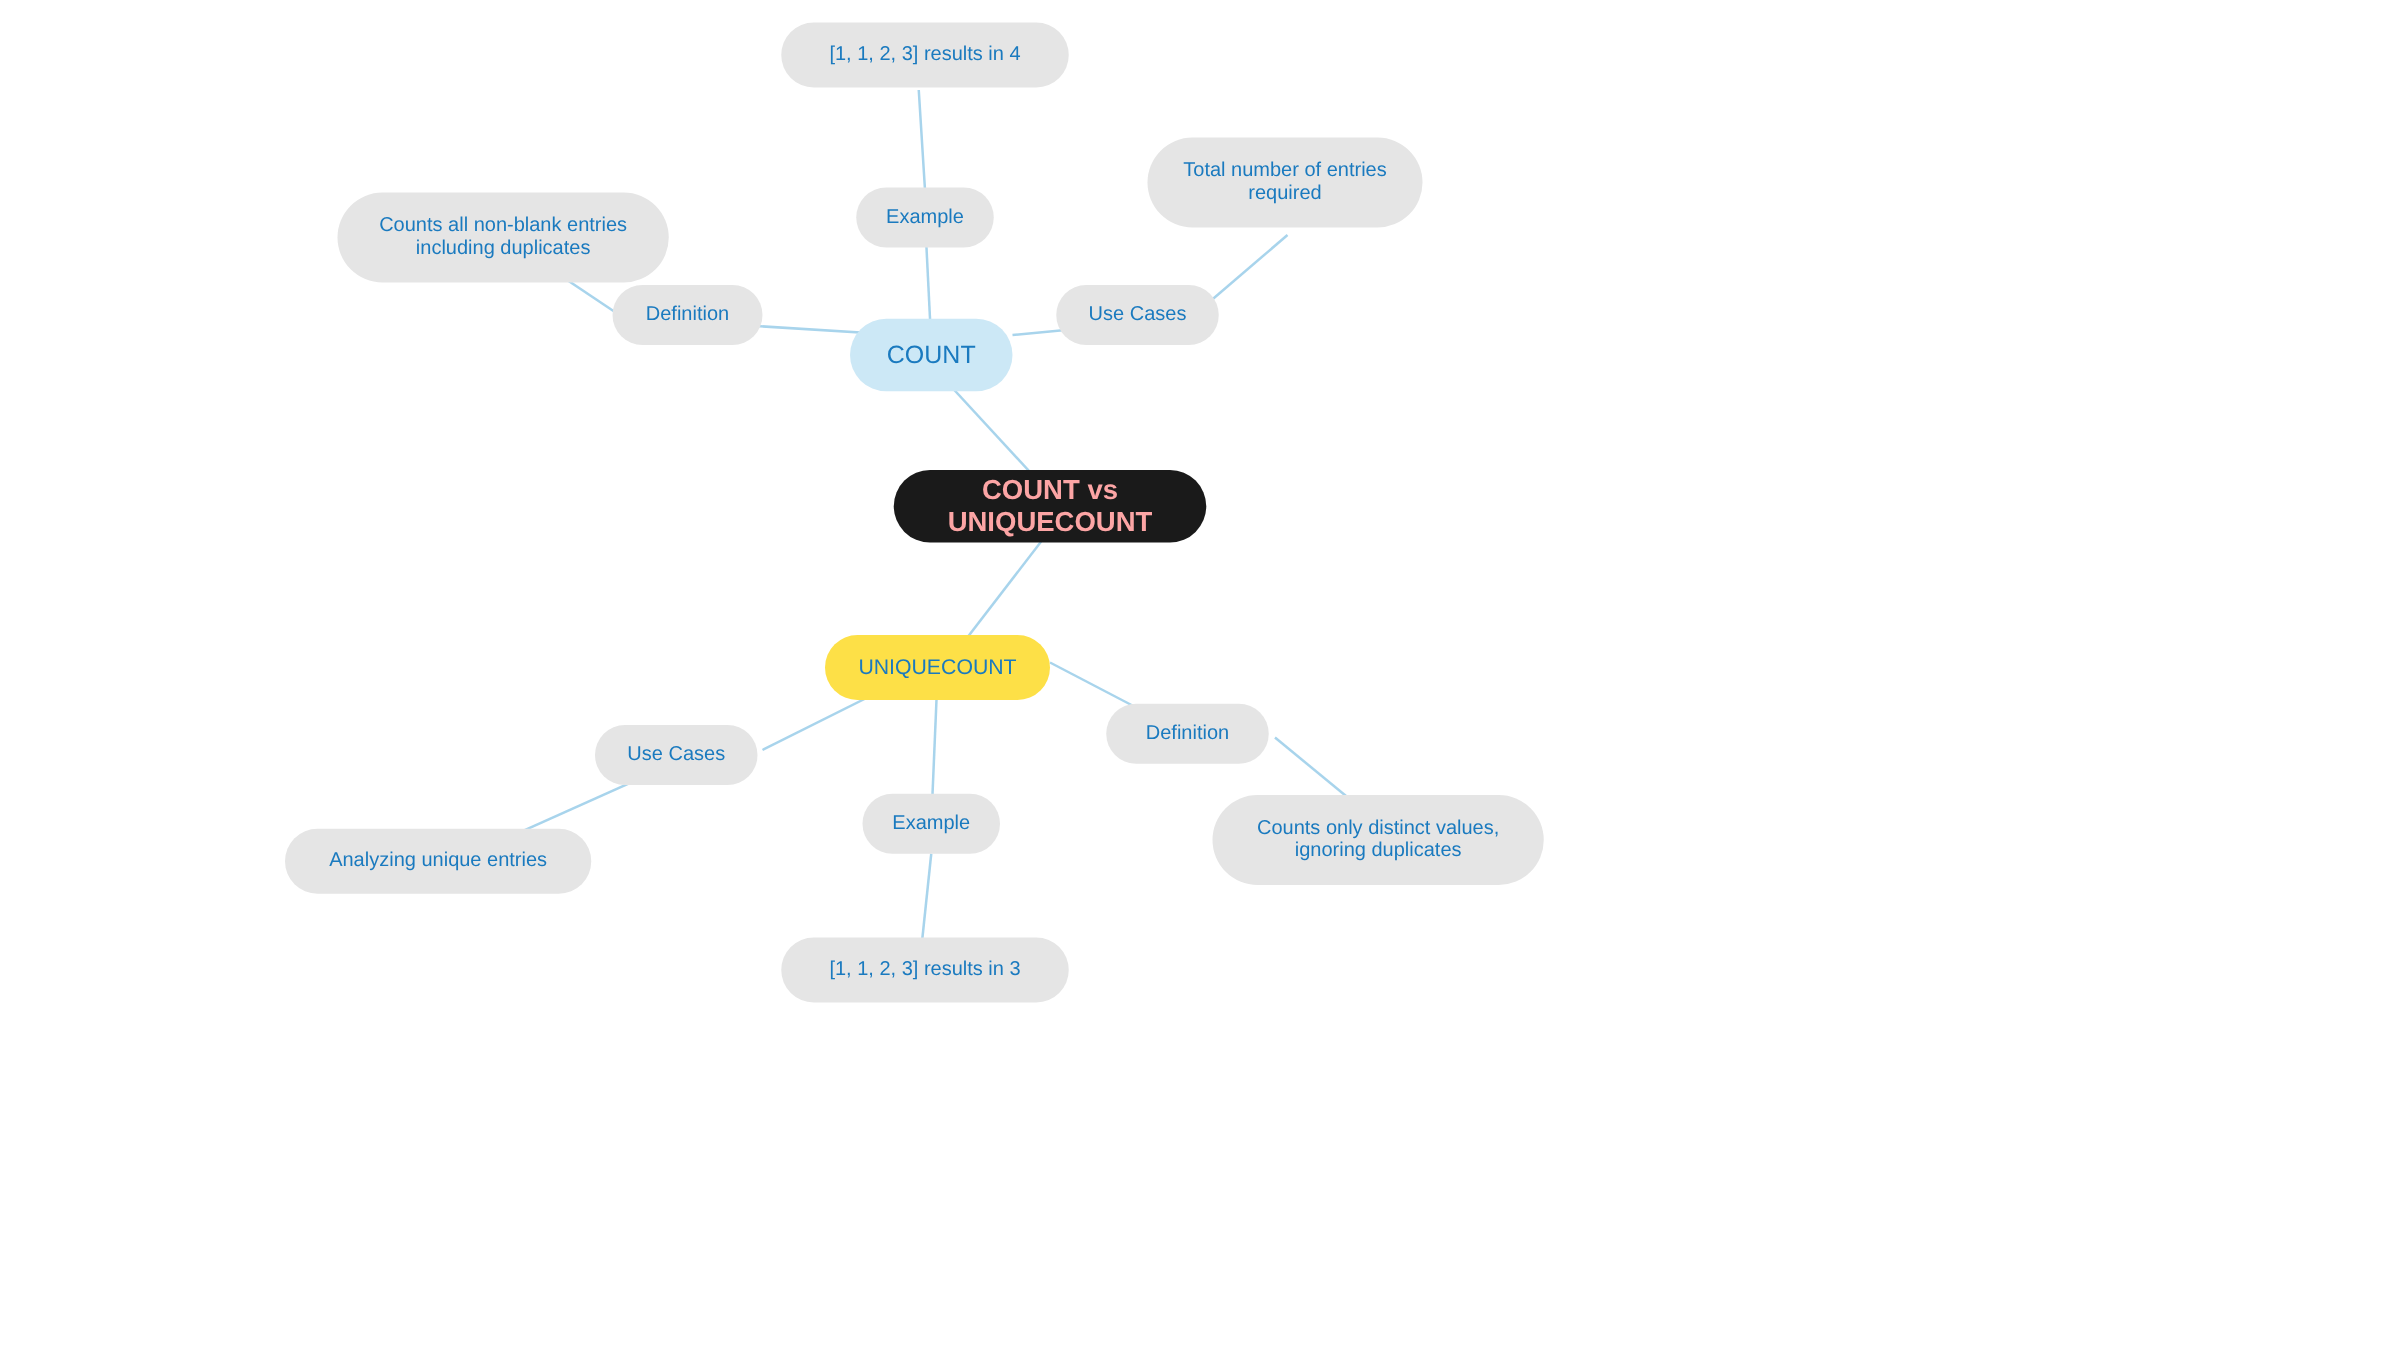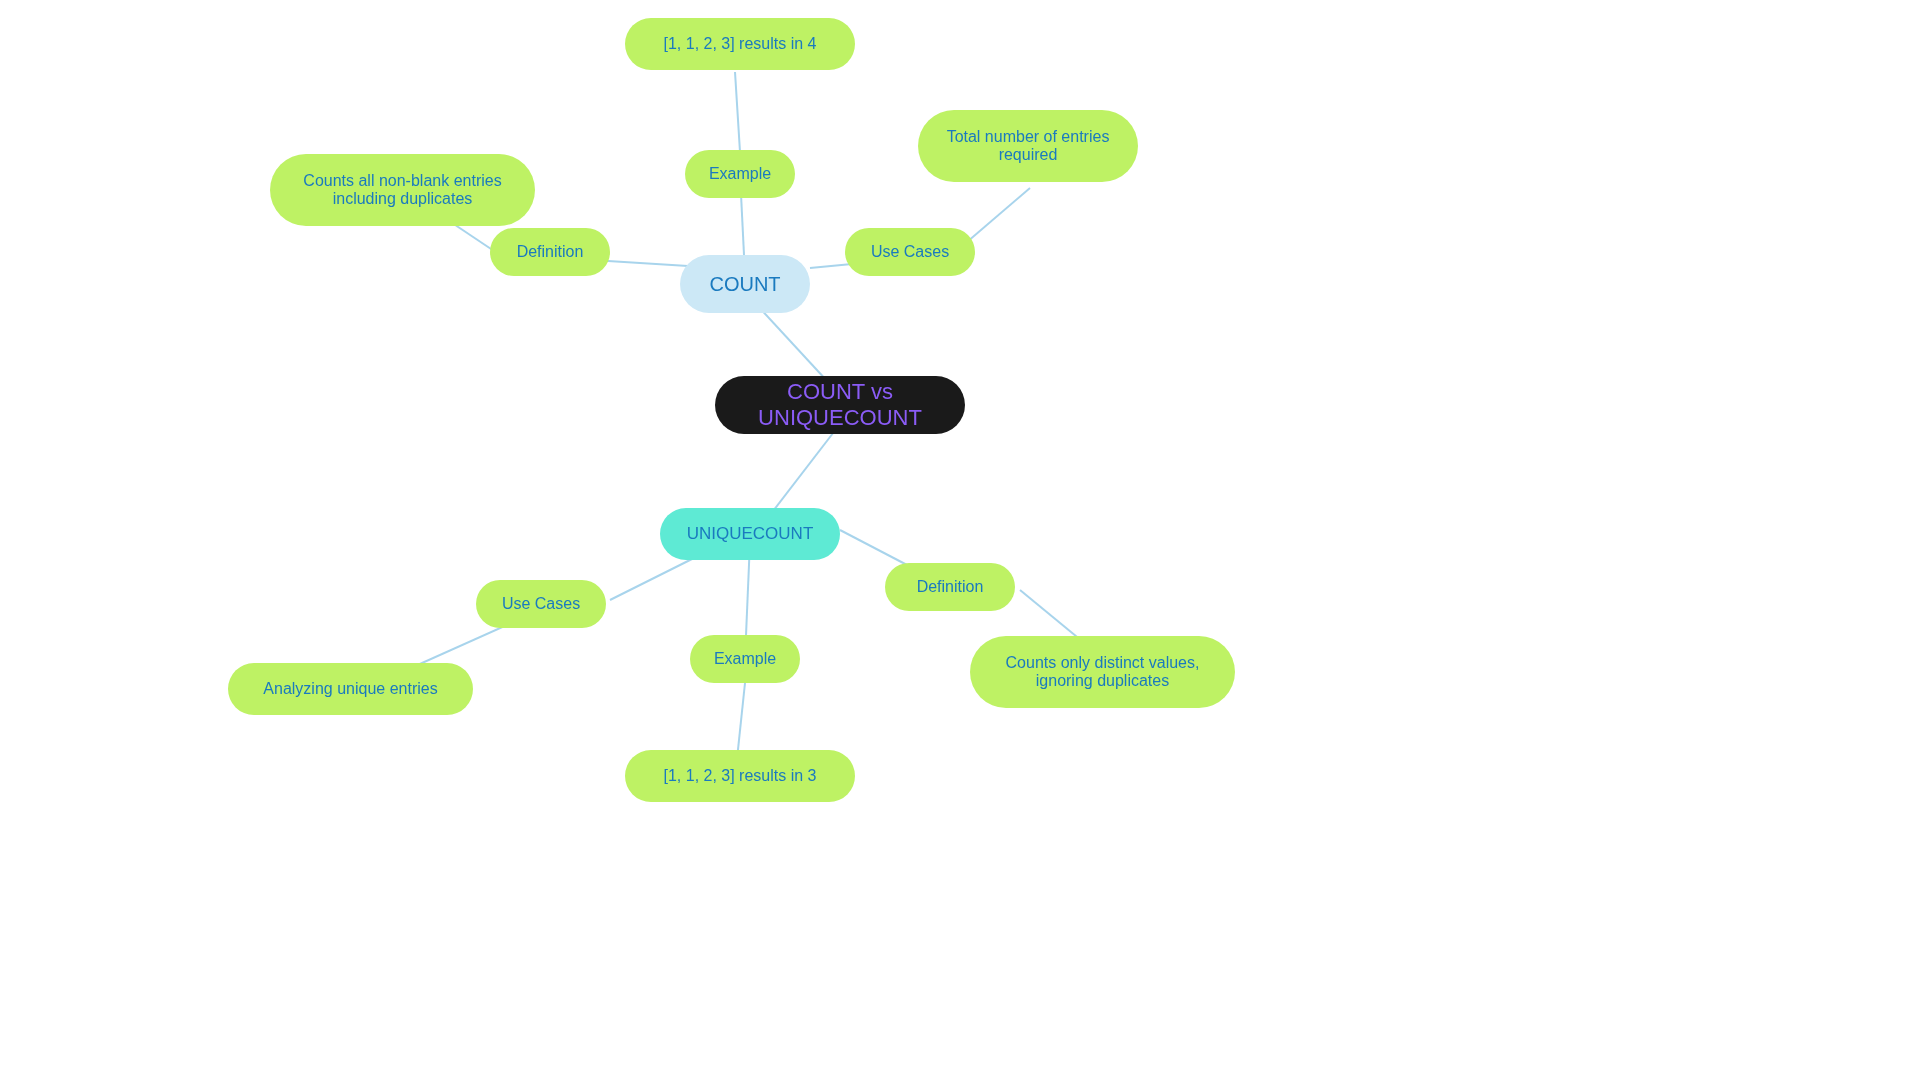--- a/index.html
+++ b/index.html
@@ -23,32 +23,32 @@
       position: absolute;
       display: flex;
       align-items: center;
       justify-content: center;
       text-align: center;
       border-radius: 50px;
       z-index: 1;
       cursor: default;
     }
     .node-blue {
-      background: #bef264;
+      background: #e5e5e5;
       color: #1a7abf;
       border: none;
       font-size: 18px;
       font-weight: 500;
       padding: 14px 24px;
     }
     .node-dark {
       background: #1a1a1a;
-      color: #8b5cf6;
+      color: #fca5a5;
       font-size: 22px;
-      font-weight: 400;
+      font-weight: 700;
       padding: 1px 40px;
     }
     .node-medium {
       background: #cce8f6;
       color: #1a7abf;
       font-size: 20px;
       font-weight: 500;
       padding: 29px 30px;
     }
   </style>
@@ -92,21 +92,21 @@
 <div class="node node-blue" style="left: 845px; top: 228px; width: 130px; height: 48px; font-size:16px;">Use Cases</div>
 
 <div class="node node-blue" style="left: 625px; top: 18px; width: 230px; height: 52px; font-size:16px;">[1, 1, 2, 3] results in 4</div>
 
 <div class="node node-blue" style="left: 270px; top: 110px; width: 265px; height: 72px; font-size:16px; white-space: pre-line; margin-top: 44px;">Counts all non-blank entries
 including duplicates</div>
 
 <div class="node node-blue" style="left: 918px; top: 110px; width: 220px; height: 72px; font-size:16px; white-space: pre-line;">Total number of entries
 required</div>
 
-<div class="node node-blue" style="left: 660px; top: 508px; width: 180px; height: 52px; font-size:17px; background:#5eead4;">UNIQUECOUNT</div>
+<div class="node node-blue" style="left: 660px; top: 508px; width: 180px; height: 52px; font-size:17px; background:#fde047;">UNIQUECOUNT</div>
 
 <div class="node node-blue" style="left: 476px; top: 580px; width: 130px; height: 48px; font-size:16px;">Use Cases</div>
 
 <div class="node node-blue" style="left: 690px; top: 635px; width: 110px; height: 48px; font-size:16px;">Example</div>
 
 <div class="node node-blue" style="left: 885px; top: 563px; width: 130px; height: 48px; font-size:16px;">Definition</div>
 
 <div class="node node-blue" style="left: 228px; top: 663px; width: 245px; height: 52px; font-size:16px;">Analyzing unique entries</div>
 
 <div class="node node-blue" style="left: 625px; top: 750px; width: 230px; height: 52px; font-size:16px;">[1, 1, 2, 3] results in 3</div>

